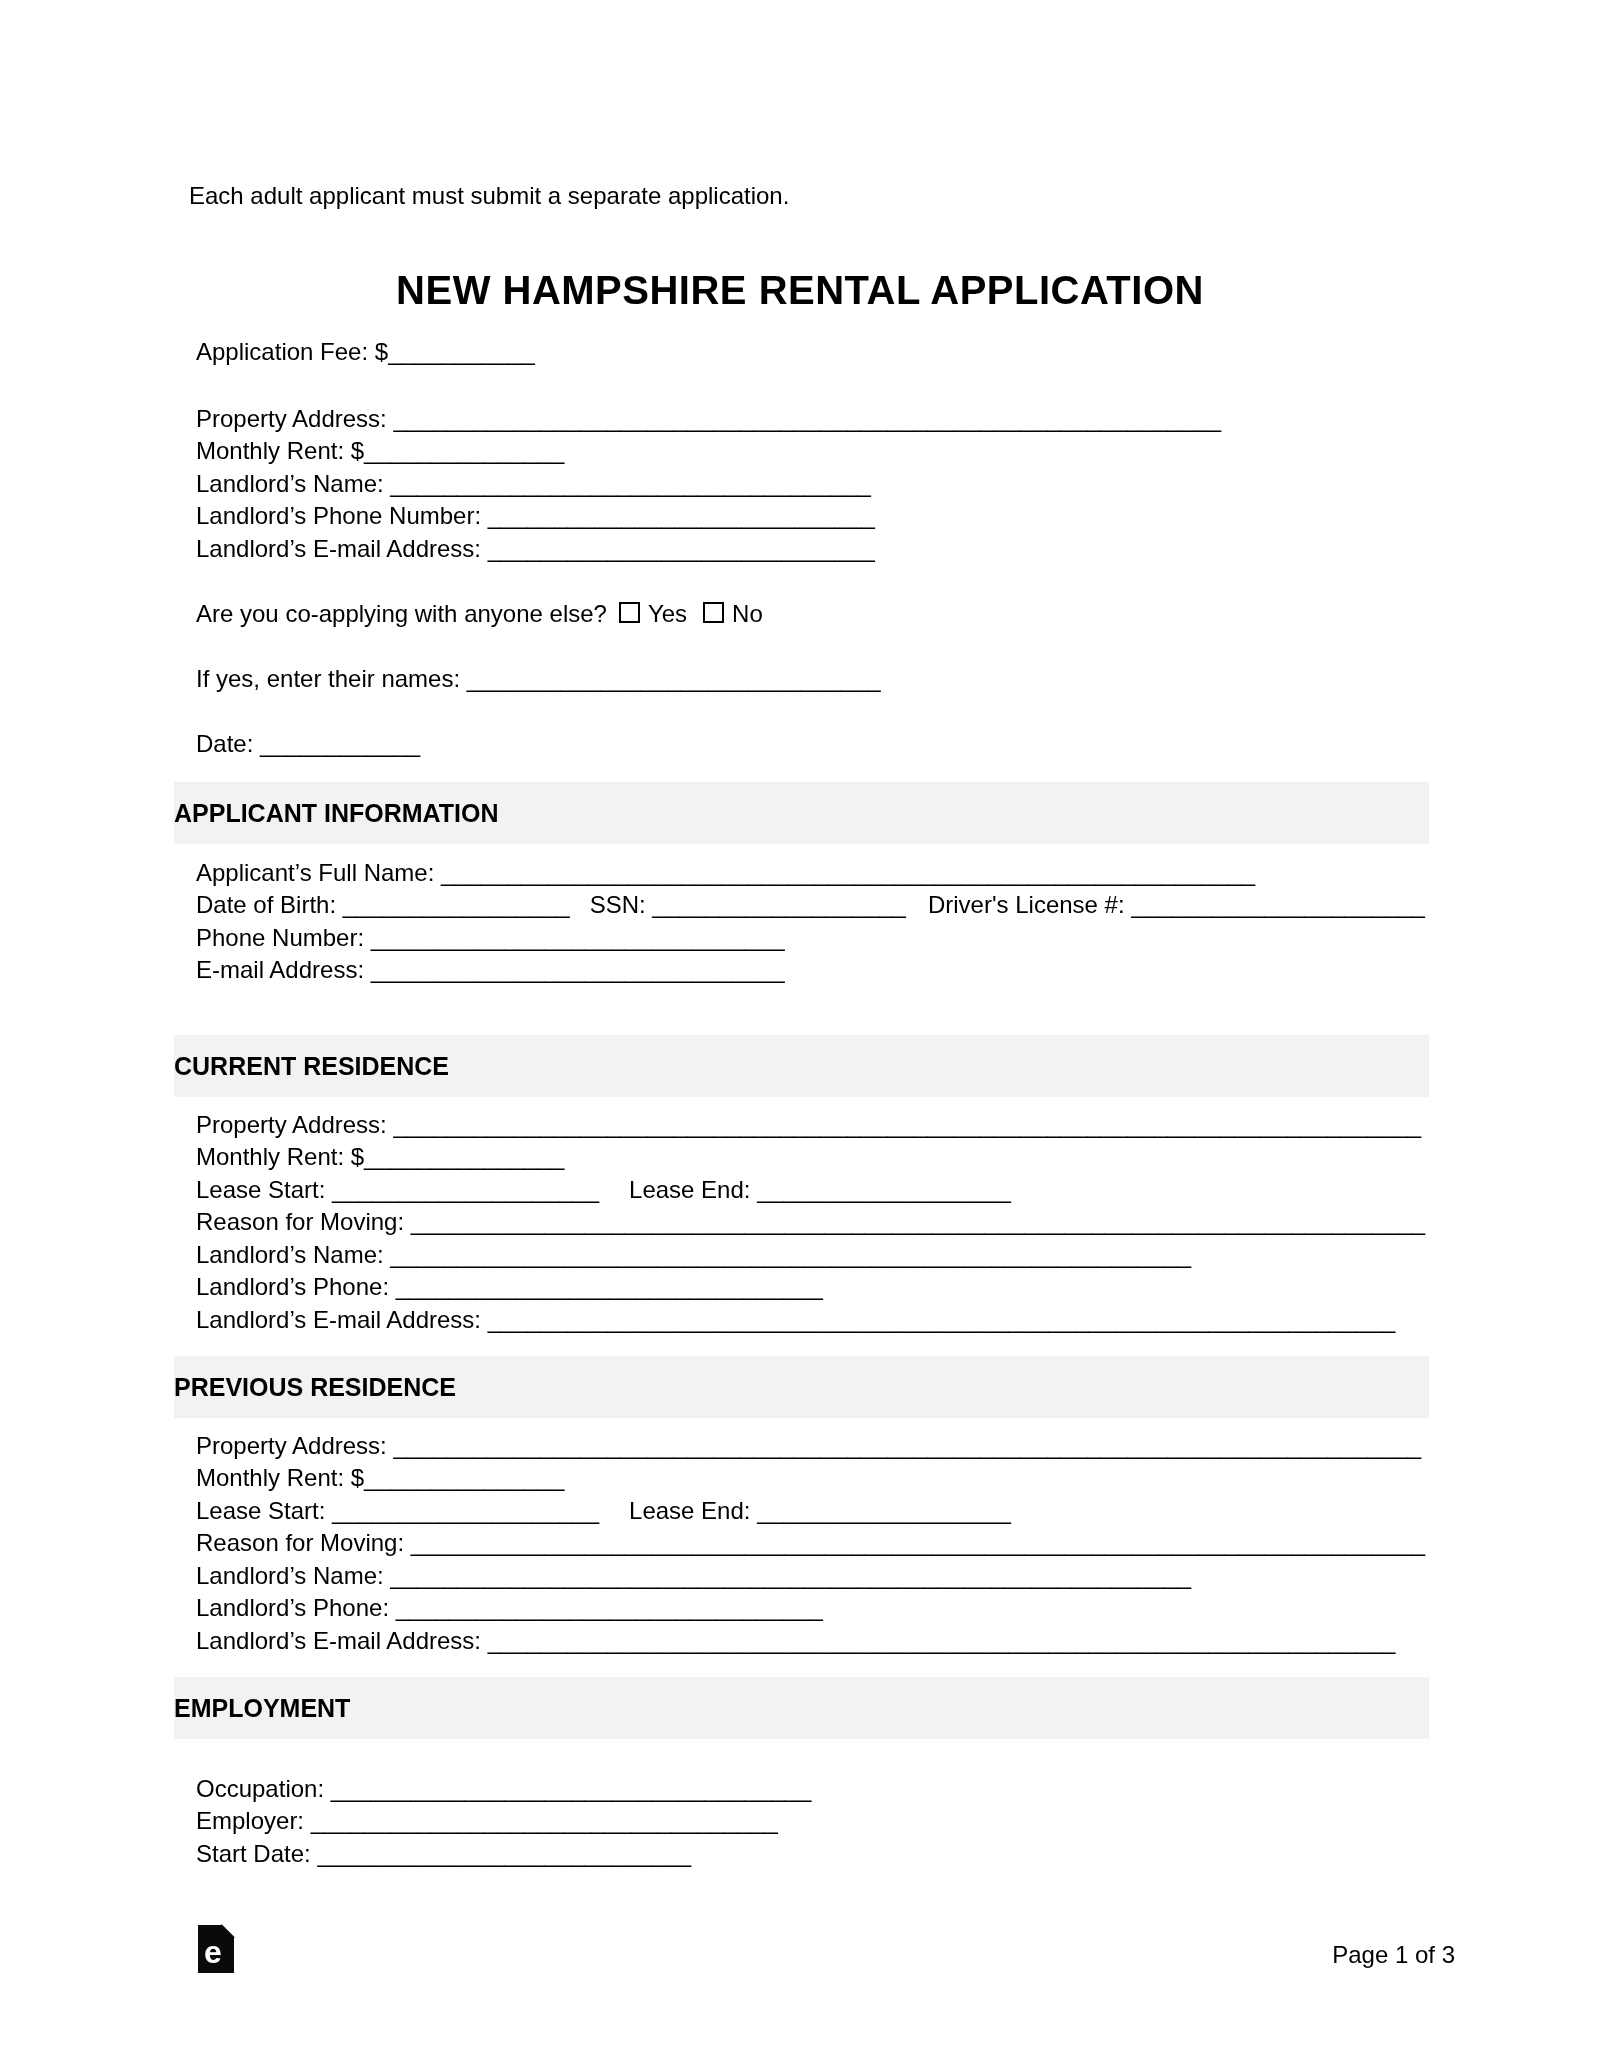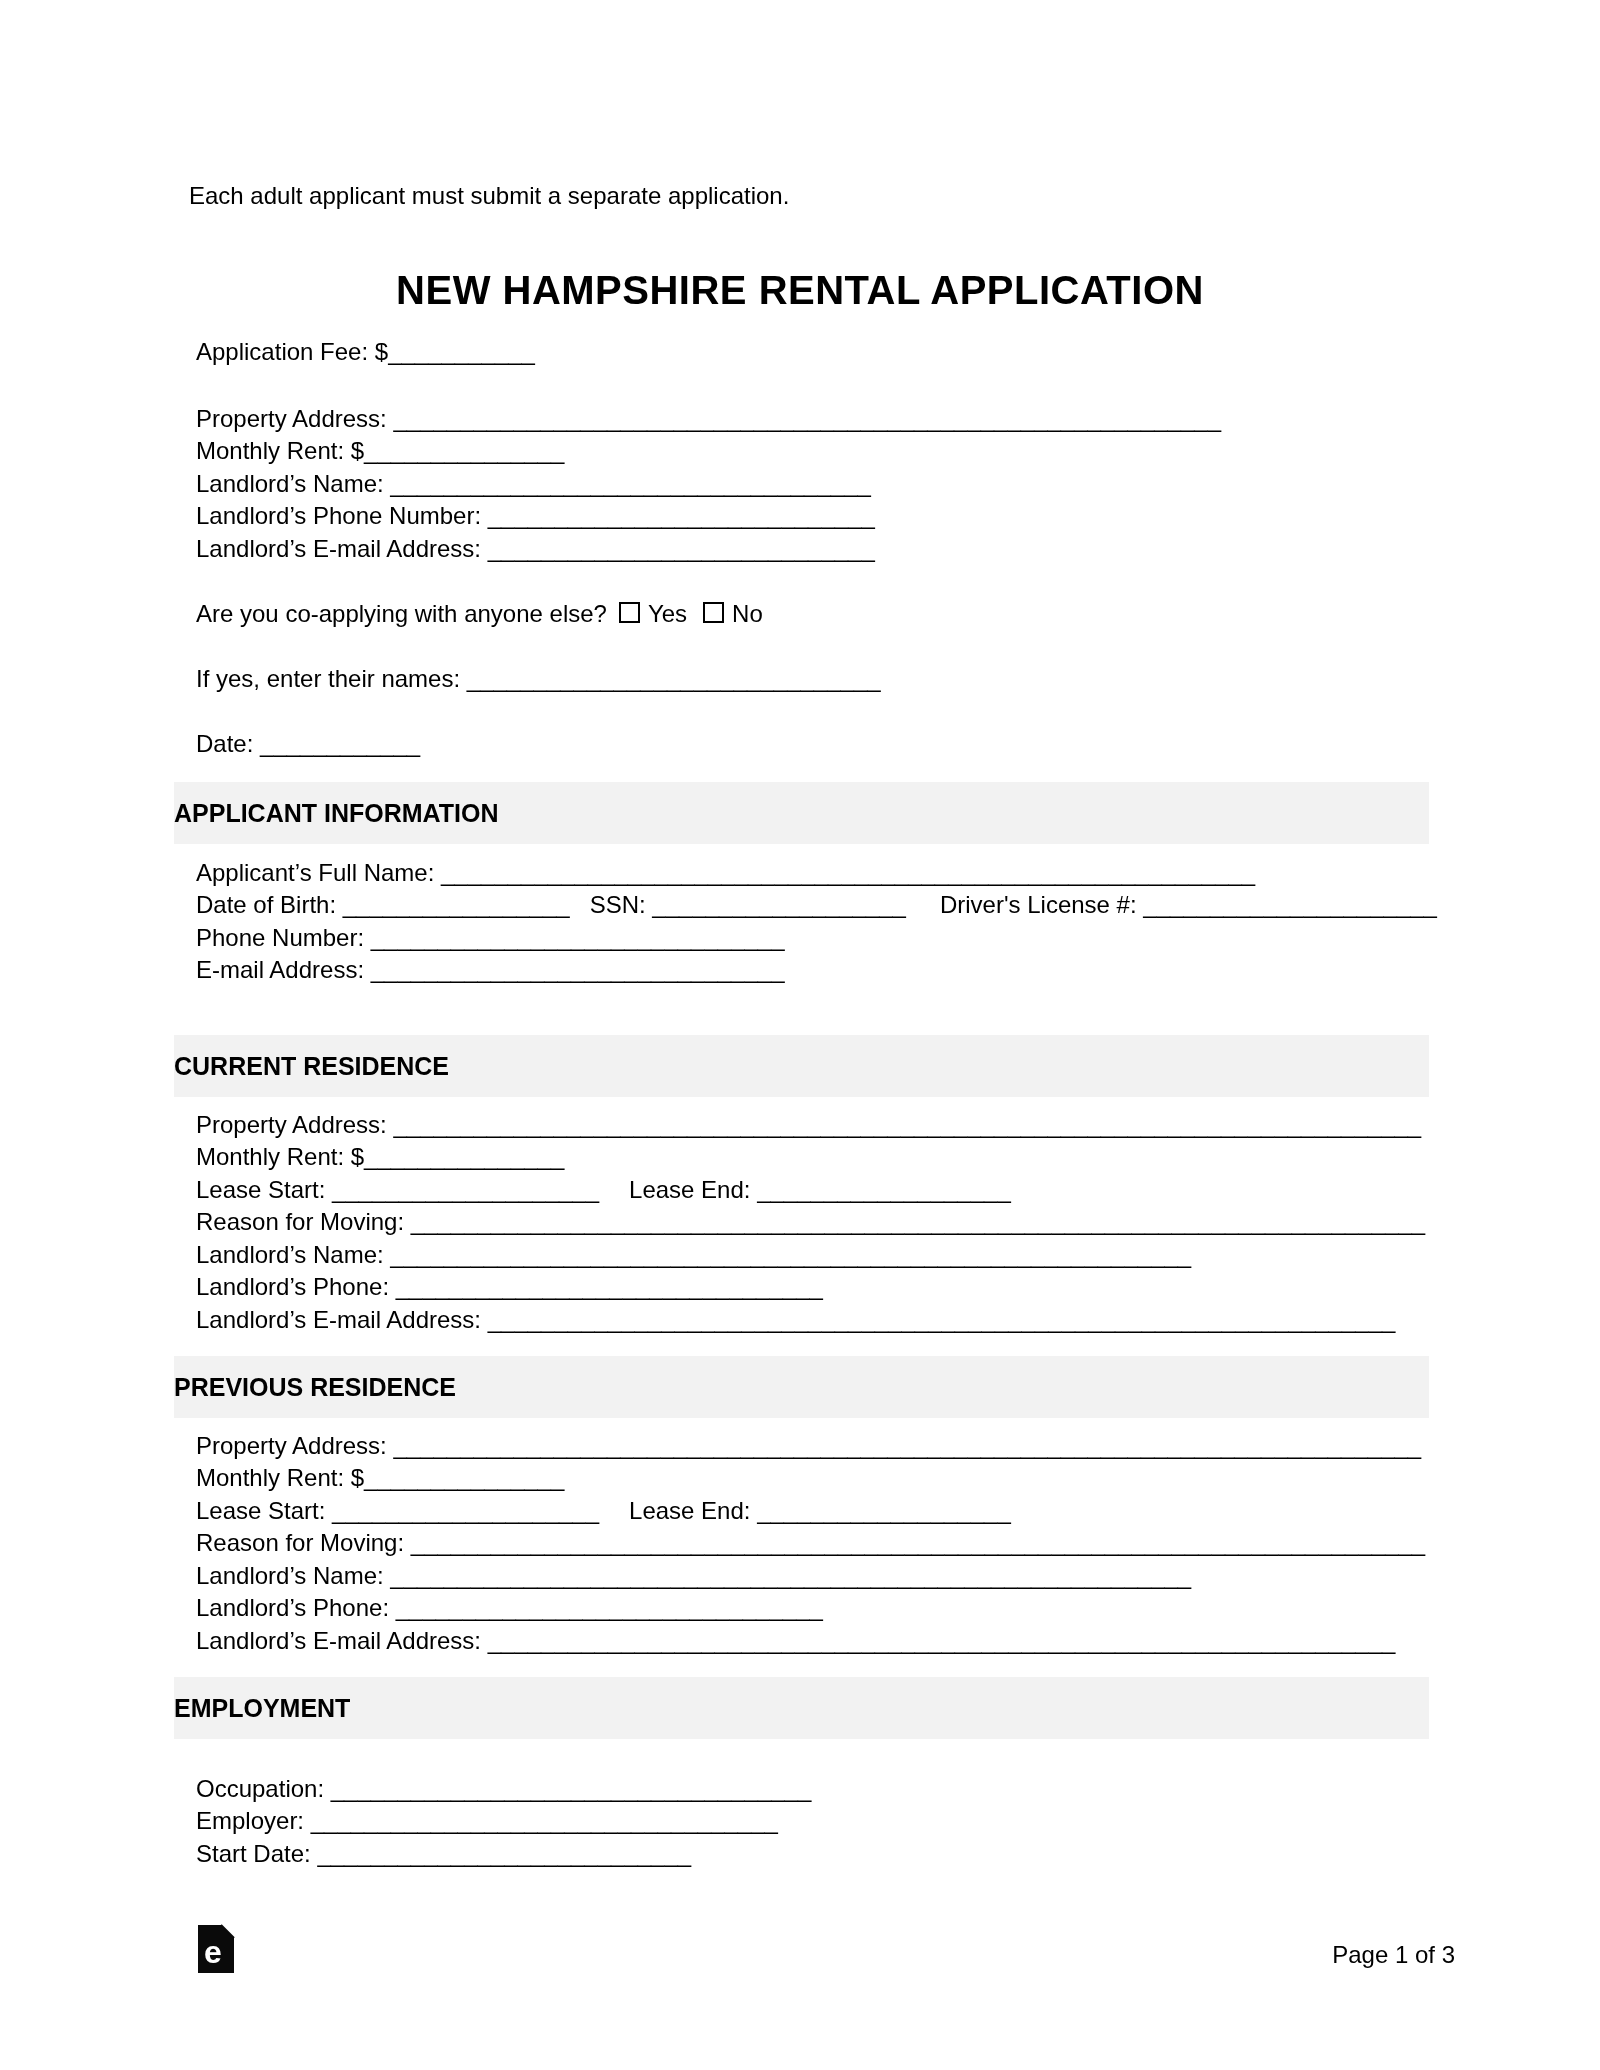--- a/index.html
+++ b/index.html
@@ -35,21 +35,21 @@
   .checkbox{
     display:inline-block;
     width:17px;height:17px;
     border:2px solid #000;
     vertical-align:-1px;
     background:#fff;
   }
   .cb-yes{margin:0 8px 0 12px;}
   .cb-no{margin:0 8px 0 16px;}
   .group-ssn{margin-left:20px;}
-  .group-dl{margin-left:34px;}
+  .group-dl{margin-left:22px;}
   .group-lease-end{margin-left:30px;}
   .footer-logo{position:absolute;left:197px;top:1924px;width:38px;height:50px;}
   .page-indicator{
     position:absolute;right:145px;top:1941px;
     font-size:24px;
   }
 </style>
 </head>
 <body>
 

